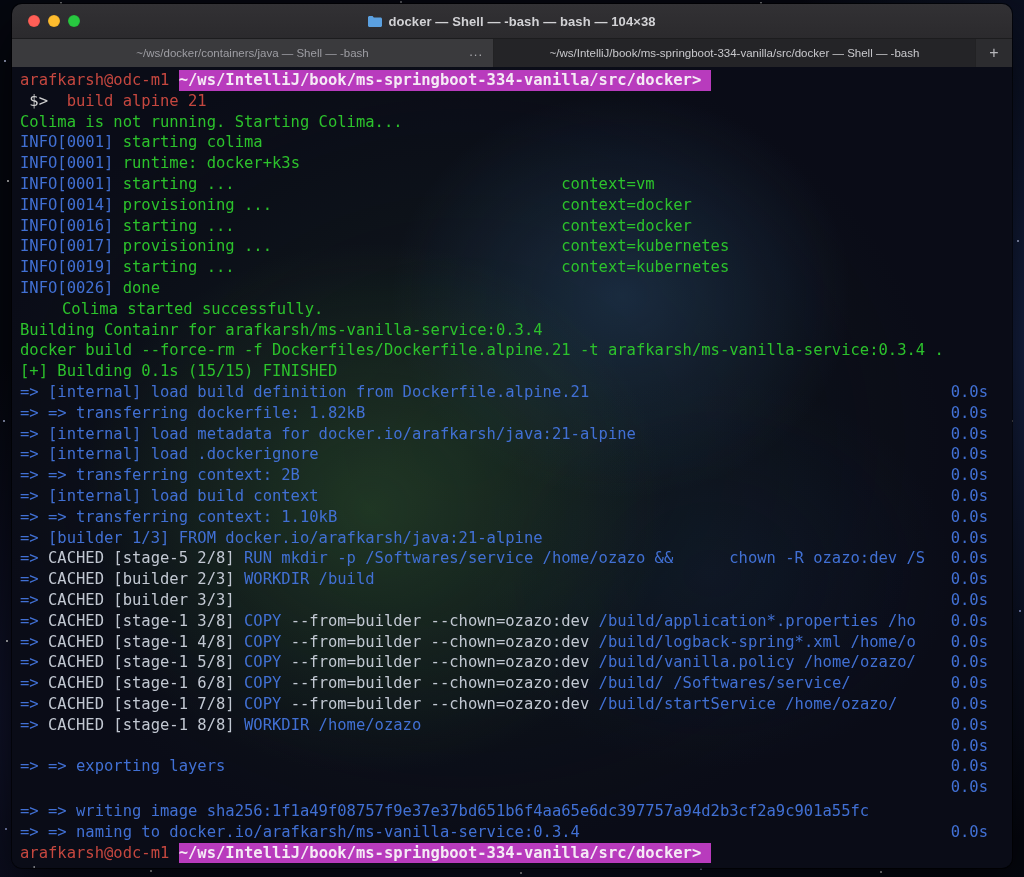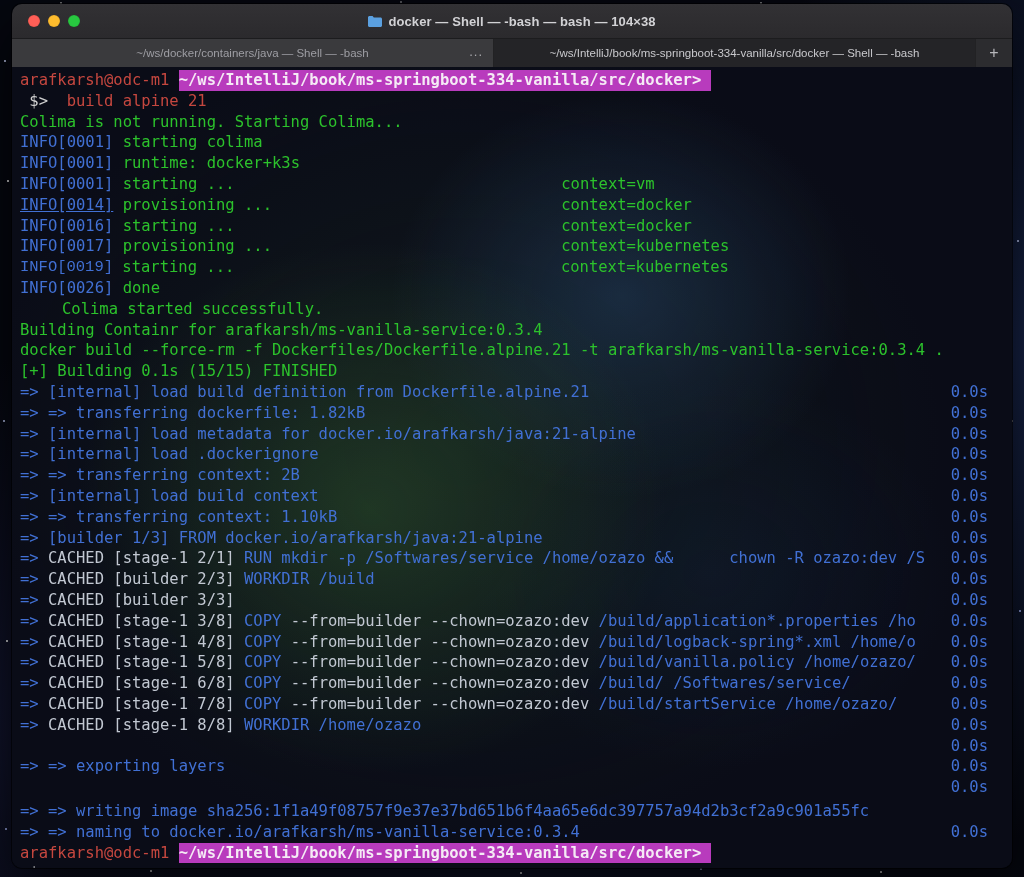--- a/index.html
+++ b/index.html
@@ -110,38 +110,38 @@
     <div class="newtab">+</div>
   </div>
 
   <div class="terminal" id="terminal">
       <div class="term-line"><span style="color: rgb(197, 71, 63);">arafkarsh@odc-m1</span><span style="color: rgb(208, 208, 208);"> </span><span class="seg-path" style="background: rgb(184, 59, 189); color: rgb(245, 234, 245);">~/ws/IntelliJ/book/ms-springboot-334-vanilla/src/docker&gt; </span></div>
       <div class="term-line"><span style="color: rgb(208, 208, 208);"> $&gt;  </span><span style="color: rgb(197, 71, 63);">build alpine 21</span></div>
       <div class="term-line"><span style="color: rgb(44, 194, 44);">Colima is not running. Starting Colima...</span></div>
       <div class="term-line"><span style="color: rgb(65, 112, 212);">INFO[0001]</span><span style="color: rgb(44, 194, 44);"> starting colima</span></div>
       <div class="term-line"><span style="color: rgb(65, 112, 212);">INFO[0001]</span><span style="color: rgb(44, 194, 44);"> runtime: docker+k3s</span></div>
       <div class="term-line"><span style="color: rgb(65, 112, 212);">INFO[0001]</span><span style="color: rgb(44, 194, 44);"> starting ...                                   context=vm</span></div>
-      <div class="term-line"><span style="color: rgb(65, 112, 212); text-decoration: underline;">INFO[0014]</span><span style="color: rgb(44, 194, 44);"> provisioning ...                               context=docker</span></div>
+      <div class="term-line"><span style="color: rgb(65, 112, 212);">INFO[0014]</span><span style="color: rgb(44, 194, 44);"> provisioning ...                               context=docker</span></div>
       <div class="term-line"><span style="color: rgb(65, 112, 212);">INFO[0016]</span><span style="color: rgb(44, 194, 44);"> starting ...                                   context=docker</span></div>
       <div class="term-line"><span style="color: rgb(65, 112, 212);">INFO[0017]</span><span style="color: rgb(44, 194, 44);"> provisioning ...                               context=kubernetes</span></div>
-      <div class="term-line"><span style="color: rgb(65, 112, 212); font-family: Liberation Mono, monospace;">INFO[0019]</span><span style="color: rgb(44, 194, 44);"> starting ...                                   context=kubernetes</span></div>
+      <div class="term-line"><span style="color: rgb(65, 112, 212);">INFO[0019]</span><span style="color: rgb(44, 194, 44);"> starting ...                                   context=kubernetes</span></div>
       <div class="term-line"><span style="color: rgb(65, 112, 212);">INFO[0026]</span><span style="color: rgb(44, 194, 44);"> done</span></div>
       <div class="term-line"><span style="color: rgb(44, 194, 44); margin-left: 42px;">Colima started successfully.</span></div>
       <div class="term-line"><span style="color: rgb(44, 194, 44);">Building Containr for arafkarsh/ms-vanilla-service:0.3.4</span></div>
       <div class="term-line"><span style="color: rgb(44, 194, 44);">docker build --force-rm -f Dockerfiles/Dockerfile.alpine.21 -t arafkarsh/ms-vanilla-service:0.3.4 .</span></div>
       <div class="term-line"><span style="color: rgb(44, 194, 44);">[+] Building 0.1s (15/15) FINISHED</span></div>
       <div class="term-line"><span style="color: rgb(65, 112, 212);">=&gt; [internal] load build definition from Dockerfile.alpine.21</span><span class="right" style="color: rgb(65, 112, 212);">0.0s</span></div>
       <div class="term-line"><span style="color: rgb(65, 112, 212);">=&gt; =&gt; transferring dockerfile: 1.82kB</span><span class="right" style="color: rgb(65, 112, 212);">0.0s</span></div>
       <div class="term-line"><span style="color: rgb(65, 112, 212);">=&gt; [internal] load metadata for docker.io/arafkarsh/java:21-alpine</span><span class="right" style="color: rgb(65, 112, 212);">0.0s</span></div>
       <div class="term-line"><span style="color: rgb(65, 112, 212);">=&gt; [internal] load .dockerignore</span><span class="right" style="color: rgb(65, 112, 212);">0.0s</span></div>
       <div class="term-line"><span style="color: rgb(65, 112, 212);">=&gt; =&gt; transferring context: 2B</span><span class="right" style="color: rgb(65, 112, 212);">0.0s</span></div>
       <div class="term-line"><span style="color: rgb(65, 112, 212);">=&gt; [internal] load build context</span><span class="right" style="color: rgb(65, 112, 212);">0.0s</span></div>
       <div class="term-line"><span style="color: rgb(65, 112, 212);">=&gt; =&gt; transferring context: 1.10kB</span><span class="right" style="color: rgb(65, 112, 212);">0.0s</span></div>
       <div class="term-line"><span style="color: rgb(65, 112, 212);">=&gt; [builder 1/3] FROM docker.io/arafkarsh/java:21-alpine</span><span class="right" style="color: rgb(65, 112, 212);">0.0s</span></div>
-      <div class="term-line"><span style="color: rgb(65, 112, 212);">=&gt; </span><span style="color: rgb(194, 200, 210);">CACHED [stage-1 2/1] </span><span style="color: rgb(65, 112, 212);">RUN mkdir -p /Softwares/service /home/ozazo &amp;&amp;      chown -R ozazo:dev /S</span><span class="right" style="color: rgb(65, 112, 212);">0.0s</span></div>
+      <div class="term-line"><span style="color: rgb(65, 112, 212);">=&gt; </span><span style="color: rgb(194, 200, 210);">CACHED [stage-5 2/8] </span><span style="color: rgb(65, 112, 212);">RUN mkdir -p /Softwares/service /home/ozazo &amp;&amp;      chown -R ozazo:dev /S</span><span class="right" style="color: rgb(65, 112, 212);">0.0s</span></div>
       <div class="term-line"><span style="color: rgb(65, 112, 212);">=&gt; </span><span style="color: rgb(194, 200, 210);">CACHED [builder 2/3] </span><span style="color: rgb(65, 112, 212);">WORKDIR /build</span><span class="right" style="color: rgb(65, 112, 212);">0.0s</span></div>
       <div class="term-line"><span style="color: rgb(65, 112, 212);">=&gt; </span><span style="color: rgb(194, 200, 210);">CACHED [builder 3/3] </span><span class="right" style="color: rgb(65, 112, 212);">0.0s</span></div>
       <div class="term-line"><span style="color: rgb(65, 112, 212);">=&gt; </span><span style="color: rgb(194, 200, 210);">CACHED [stage-1 3/8] </span><span style="color: rgb(65, 112, 212);">COPY </span><span style="color: rgb(194, 200, 210);">--from=builder --chown=ozazo:dev </span><span style="color: rgb(65, 112, 212);">/build/application*.properties /ho</span><span class="right" style="color: rgb(65, 112, 212);">0.0s</span></div>
       <div class="term-line"><span style="color: rgb(65, 112, 212);">=&gt; </span><span style="color: rgb(194, 200, 210);">CACHED [stage-1 4/8] </span><span style="color: rgb(65, 112, 212);">COPY </span><span style="color: rgb(194, 200, 210);">--from=builder --chown=ozazo:dev </span><span style="color: rgb(65, 112, 212);">/build/logback-spring*.xml /home/o</span><span class="right" style="color: rgb(65, 112, 212);">0.0s</span></div>
       <div class="term-line"><span style="color: rgb(65, 112, 212);">=&gt; </span><span style="color: rgb(194, 200, 210);">CACHED [stage-1 5/8] </span><span style="color: rgb(65, 112, 212);">COPY </span><span style="color: rgb(194, 200, 210);">--from=builder --chown=ozazo:dev </span><span style="color: rgb(65, 112, 212);">/build/vanilla.policy /home/ozazo/</span><span class="right" style="color: rgb(65, 112, 212);">0.0s</span></div>
       <div class="term-line"><span style="color: rgb(65, 112, 212);">=&gt; </span><span style="color: rgb(194, 200, 210);">CACHED [stage-1 6/8] </span><span style="color: rgb(65, 112, 212);">COPY </span><span style="color: rgb(194, 200, 210);">--from=builder --chown=ozazo:dev </span><span style="color: rgb(65, 112, 212);">/build/ /Softwares/service/</span><span class="right" style="color: rgb(65, 112, 212);">0.0s</span></div>
       <div class="term-line"><span style="color: rgb(65, 112, 212);">=&gt; </span><span style="color: rgb(194, 200, 210);">CACHED [stage-1 7/8] </span><span style="color: rgb(65, 112, 212);">COPY </span><span style="color: rgb(194, 200, 210);">--from=builder --chown=ozazo:dev </span><span style="color: rgb(65, 112, 212);">/build/startService /home/ozazo/</span><span class="right" style="color: rgb(65, 112, 212);">0.0s</span></div>
       <div class="term-line"><span style="color: rgb(65, 112, 212);">=&gt; </span><span style="color: rgb(194, 200, 210);">CACHED [stage-1 8/8] </span><span style="color: rgb(65, 112, 212);">WORKDIR /home/ozazo</span><span class="right" style="color: rgb(65, 112, 212);">0.0s</span></div>
       <div class="term-line"><span class="right" style="color: rgb(65, 112, 212);">0.0s</span></div>
       <div class="term-line"><span style="color: rgb(65, 112, 212);">=&gt; =&gt; exporting layers</span><span class="right" style="color: rgb(65, 112, 212);">0.0s</span></div>

